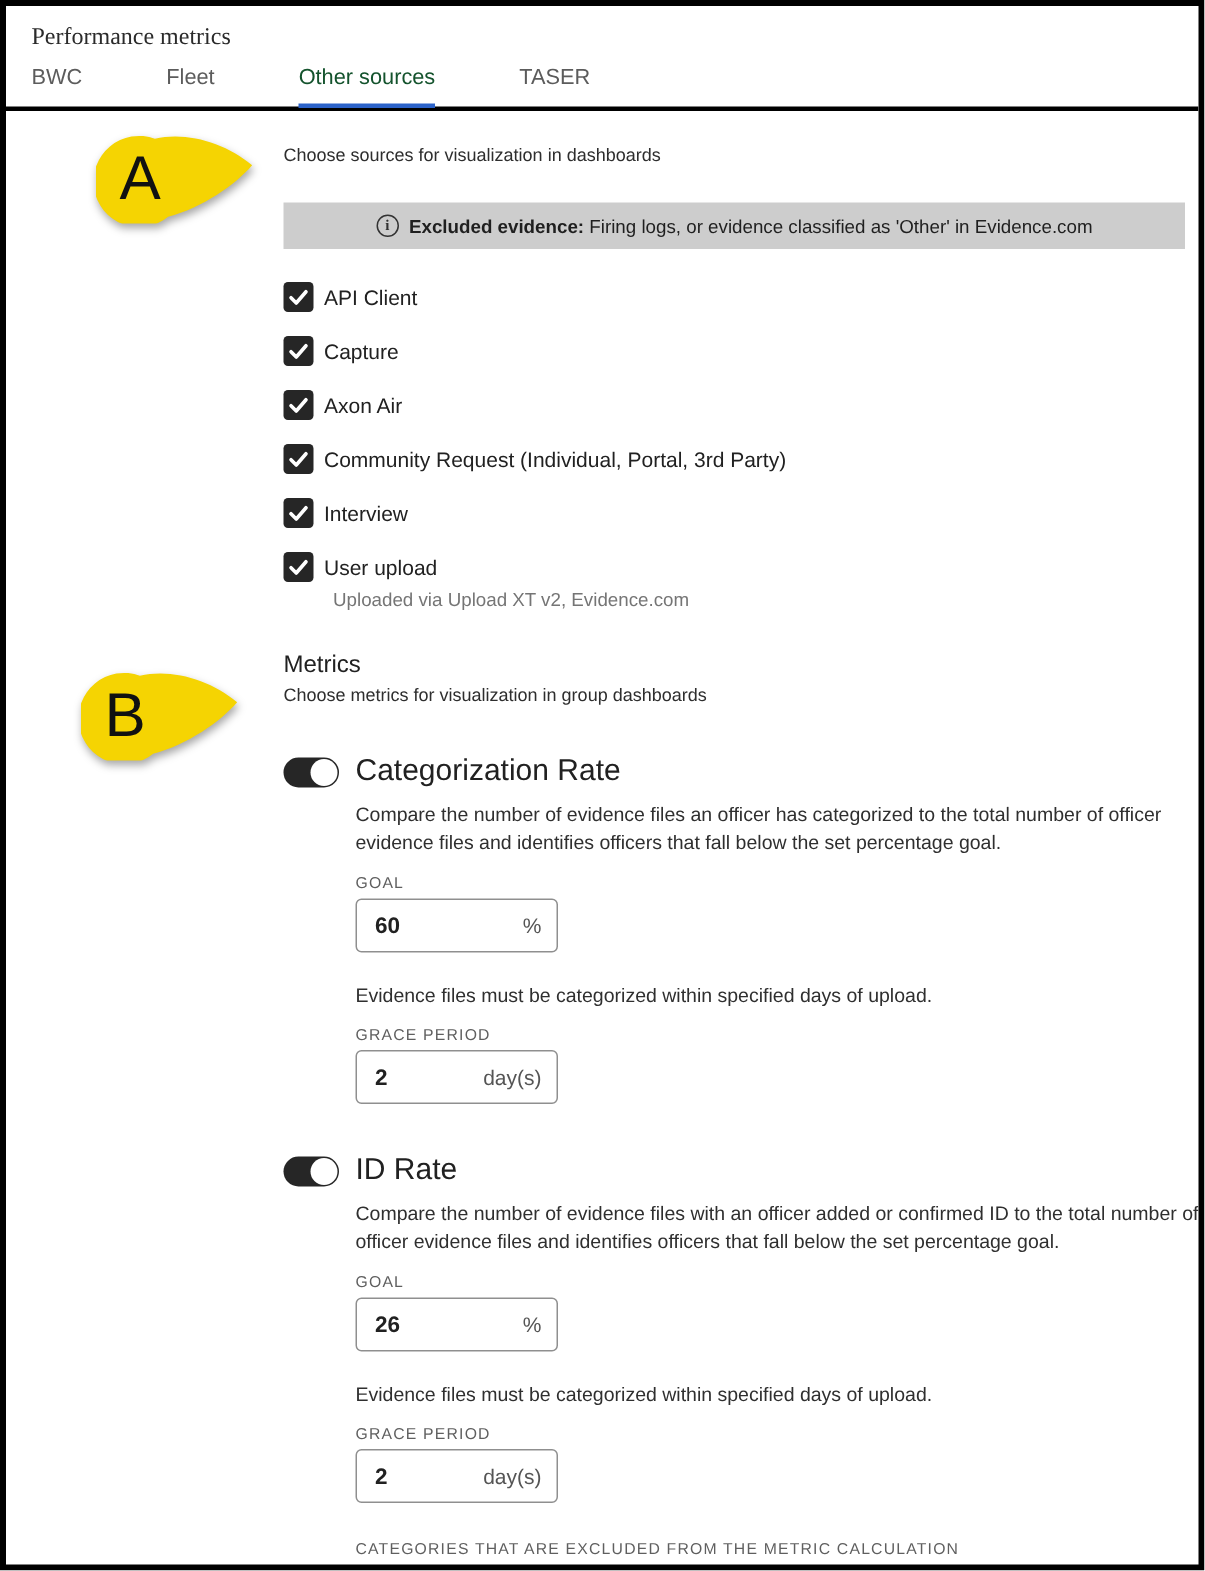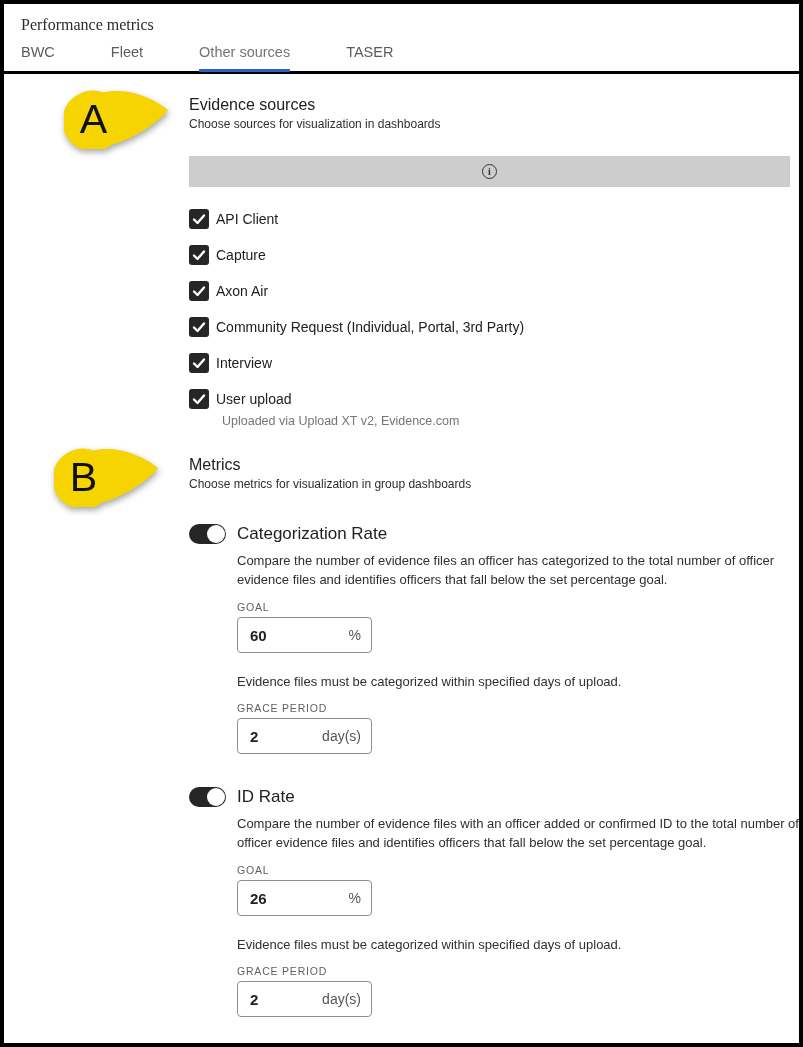--- a/index.html
+++ b/index.html
@@ -12,21 +12,21 @@
   *{box-sizing:border-box;margin:0;padding:0;}
   body{margin:0;background:#fff;font-family:"Liberation Sans",sans-serif;color:#212121;}
   .page{position:relative;width:803px;height:1047px;border:4px solid #000;background:#fff;overflow:hidden;}
 
   
   .header{padding:12px 0 0 17px;font-family:Liberation Serif, serif;}
   .page-title{font-size:16px;font-weight:400;color:#2b2b2b;}
   .tabbar-wrap{border-bottom:3px solid #000000;margin-top:2px;}
   .tabs{display:flex;margin-left:17px;}
   .tab{font-size:14.5px;color:#5c5c5c;padding:8px 0 11px;margin-right:56px;cursor:pointer;}
-  .tab.active{color:#737373;border-bottom:3px solid var(--accent-blue);margin-bottom:-1px;padding-bottom:8px;}
+  .tab.active{color:#14532d;border-bottom:3px solid var(--accent-blue);margin-bottom:-1px;padding-bottom:8px;}
 
   
   .callout{position:absolute;width:108px;height:60px;filter:drop-shadow(1px 3px 3px rgba(0,0,0,0.35));}
   .callout-a{left:60px;top:85px;}
   .callout-b{left:50px;top:443px;}
   .callout text{font-family:"Liberation Sans",sans-serif;font-size:42px;fill:#111;}
 
   
   .section{margin-left:185px;width:601px;}
   .section-evidence{margin-top:22px;}
@@ -45,21 +45,21 @@
   .checkbox svg{display:block;}
   .src-label{margin-left:7px;font-size:14px;line-height:20px;color:#212121;}
   .src-sub{margin-left:33px;margin-top:-11px;margin-bottom:18px;font-size:12.5px;color:#757575;}
 
   
   .metric{margin-top:33px;}
   .metric:first-of-type{margin-top:42px;}
   .metric-head{display:flex;align-items:center;}
   .toggle{width:37px;height:20px;background:var(--control-dark);border-radius:10px;position:relative;flex:0 0 auto;cursor:pointer;}
   .toggle .knob{position:absolute;right:1px;top:1px;width:18px;height:18px;background:#fff;border-radius:50%;}
-  .metric-name{margin-left:11px;font-size:17px;color:#212121;}
+  .metric-name{margin-left:11px;font-size:20px;color:#212121;}
   .metric-body{margin-left:48px;}
   .metric-desc{margin-top:8px;width:565px;font-size:13px;line-height:18.5px;color:#2f2f2f;}
   .field-label{margin-top:12px;font-size:10.5px;letter-spacing:0.8px;color:#5f5f5f;text-transform:uppercase;}
   .field{position:relative;width:135px;margin-top:4px;}
   .field input{width:135px;height:36px;border:1px solid var(--border-gray);border-radius:4px;padding:0 34px 0 12px;font-size:15px;font-family:"Liberation Sans",sans-serif;color:#212121;background:#fff;font-weight:bold;}
   .field .suffix{position:absolute;right:11px;top:50%;transform:translateY(-50%);font-size:14px;color:#555;pointer-events:none;}
   .metric-note{margin-top:21px;font-size:13px;color:#2f2f2f;}
   .grace-label{margin-top:13px;}
   .excluded-label{margin-top:25px;}
 </style>
@@ -84,25 +84,25 @@
     <path d="M 106 21 C 88 6, 62 -2, 40 3 A 31 31 0 1 0 49 56 C 72 50, 95 34, 106 21 Z" fill="#f5d402"></path>
     <text x="30" y="44" text-anchor="middle">A</text>
   </svg>
 
   <svg class="callout callout-b" viewBox="0 0 110 60">
     <path d="M 106 21 C 88 6, 62 -2, 40 3 A 31 31 0 1 0 49 56 C 72 50, 95 34, 106 21 Z" fill="#f5d402"></path>
     <text x="30" y="44" text-anchor="middle">B</text>
   </svg>
 
   <div class="section section-evidence">
-    <div class="section-title">Evidence sources</div>
     <div class="section-sub">Choose sources for visualization in dashboards</div>
 
     <div class="banner">
       <span class="info-icon">i</span>
+      <span><b>Excluded evidence:</b>&nbsp;<span>Firing logs, or evidence classified as 'Other' in Evidence.com</span></span>
     </div>
 
     <div class="src-row">
       <span class="checkbox">
         <svg width="14" height="14" viewBox="0 0 14 14">
             <polyline points="2,7.5 5.5,11 12,3.5" fill="none" stroke="#fff" stroke-width="2.4" stroke-linecap="round" stroke-linejoin="round"></polyline>
           </svg>
       </span>
       <span class="src-label">API Client</span>
     </div>

